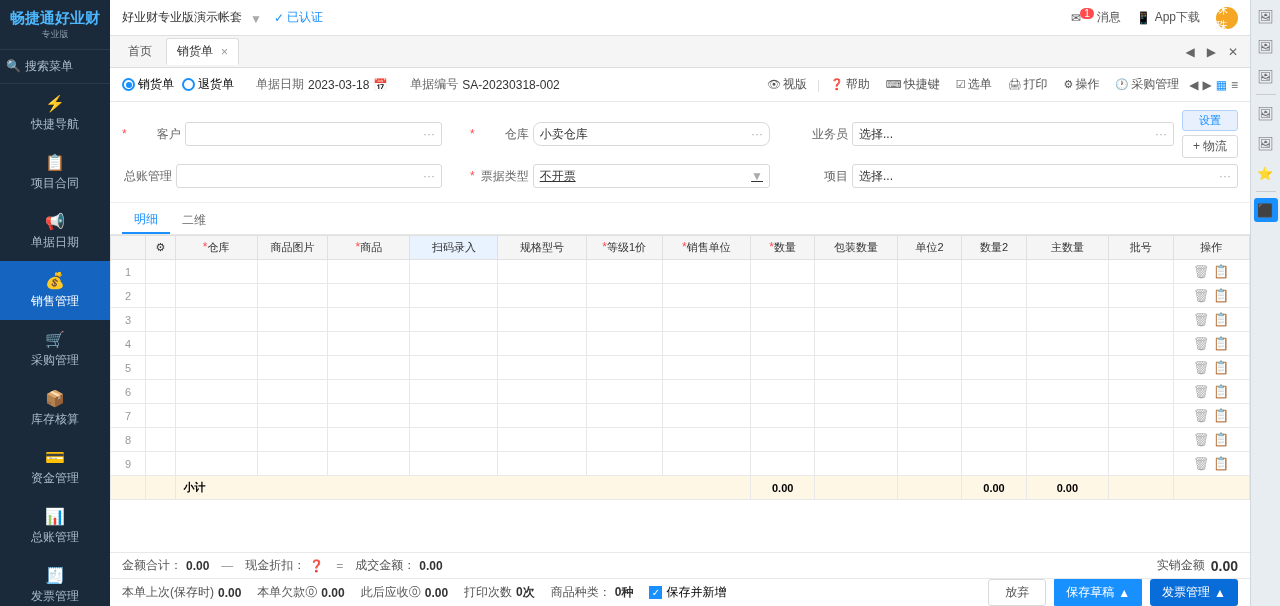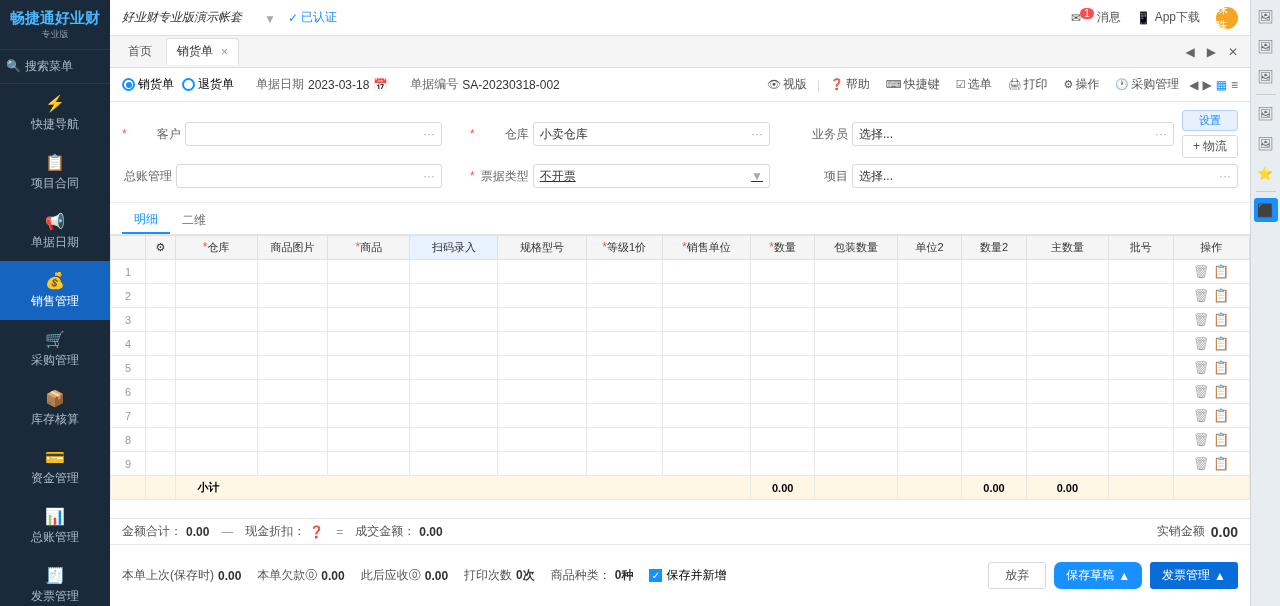--- a/index.html
+++ b/index.html
@@ -16,21 +16,21 @@
     .sidebar-item .icon { font-size: 16px; }
     .sidebar-scroll { overflow-y: auto; flex: 1; }
     .sidebar-scroll::-webkit-scrollbar { width: 3px; }
     .sidebar-scroll::-webkit-scrollbar-thumb { background: #3a4a5a; }
 
     
     .main { flex: 1; display: flex; flex-direction: column; height: 606px; overflow: hidden; }
 
     
     .topbar { background: #fff; border-bottom: 1px solid #e0e0e0; display: flex; align-items: center; padding: 0 12px; height: 36px; gap: 12px; }
-    .topbar-company { display: flex; align-items: flex-end; gap: 22px; color: #333; font-size: 12px; font-style: italic; }
+    .topbar-company { display: flex; align-items: flex-end; gap: 8px; color: #333; font-size: 12px; }
     .topbar-verified { color: #1890ff; font-size: 11px; display: flex; align-items: center; gap: 3px; }
     .topbar-right { margin-left: auto; display: flex; align-items: center; gap: 16px; color: #555; font-size: 12px; }
     .topbar-right .icon-btn { display: flex; align-items: center; gap: 3px; cursor: pointer; }
     .badge { background: #ff4d4f; color: #fff; border-radius: 8px; padding: 0 4px; font-size: 10px; margin-left: -4px; margin-top: -8px; }
     .avatar { width: 22px; height: 22px; border-radius: 50%; background: #f5a623; color: #fff; display: flex; align-items: center; justify-content: center; font-size: 11px; }
 
     
     .tabbar { background: #f5f5f5; border-bottom: 1px solid #ddd; display: flex; align-items: center; padding: 0 8px; height: 32px; gap: 4px; }
     .tab { padding: 4px 10px; border-radius: 3px 3px 0 0; font-size: 12px; display: flex; align-items: center; gap: 4px; cursor: pointer; }
     .tab.home { color: #555; }
@@ -90,28 +90,28 @@
     
     .bottom-bar { border-top: 1px solid #e8e8e8; padding: 4px 12px; display: flex; align-items: center; gap: 12px; background: #fff; }
     .sum-item { display: flex; align-items: center; gap: 4px; color: #555; }
     .sum-val { color: #333; font-weight: bold; }
     .dash { color: #999; }
     .help-icon { color: #aaa; cursor: pointer; }
     .actual-amount { margin-left: auto; display: flex; align-items: center; gap: 6px; color: #555; }
     .actual-val { color: #333; font-weight: bold; font-size: 14px; }
 
     
-    .footer-bar { border-top: 1px solid #e8e8e8; padding: 17px 12px; display: flex; align-items: center; gap: 16px; background: #fff; }
+    .footer-bar { border-top: 1px solid #e8e8e8; padding: 0 12px; display: flex; align-items: center; gap: 16px; background: #fff; }
     .footer-item { display: flex; align-items: center; gap: 4px; color: #555; }
     .footer-num { font-weight: bold; color: #333; }
     .footer-checkbox { display: flex; align-items: center; gap: 4px; }
     .checkbox-box { width: 13px; height: 13px; border: 1px solid #1890ff; background: #1890ff; display: flex; align-items: center; justify-content: center; color: #fff; font-size: 10px; }
     .footer-actions { margin-left: auto; display: flex; gap: 8px; }
     .btn-abandon { background: #fff; border: 1px solid #d9d9d9; color: #555; padding: 4px 16px; border-radius: 3px; cursor: pointer; }
-    .btn-save-draft { background: #1890ff; color: #fff; border: none; padding: 4px 12px; border-radius: 7px; cursor: pointer; display: flex; align-items: center; gap: 4px; }
+    .btn-save-draft { background: #1890ff; color: #fff; border: none; padding: 4px 12px; border-radius: 1px; cursor: pointer; display: flex; align-items: center; gap: 4px; }
     .btn-save-new { background: #096dd9; color: #fff; border: none; padding: 4px 12px; border-radius: 3px; cursor: pointer; display: flex; align-items: center; gap: 4px; }
 
     
     .right-panel { width: 30px; background: #e8edf2; border-left: 1px solid #d0d7de; display: flex; flex-direction: column; align-items: center; padding: 4px 0; gap: 6px; flex-shrink: 0; }
     .rp-btn { width: 24px; height: 24px; display: flex; align-items: center; justify-content: center; border-radius: 3px; cursor: pointer; color: #666; font-size: 13px; }
     .rp-btn.active { background: #1890ff; color: #fff; }
     .rp-divider { width: 20px; border-top: 1px solid #ccc; }
   </style>
 </head>
 <body>
@@ -254,21 +254,21 @@
           <span class="req">*</span>
           <label>客户</label>
           <div class="form-input" style="min-width:180px;">
             <span></span>
             <span class="dots">···</span>
           </div>
         </div>
         <div class="form-field" style="max-width:300px; margin-left:20px;">
           <span class="req">*</span>
           <label>仓库</label>
-          <div class="form-input" style="min-width:150px;">
+          <div class="form-input" style="min-width:150px;border-radius:8px;">
             <span>小卖仓库</span>
             <span class="dots">···</span>
           </div>
         </div>
         <div class="form-field" style="margin-left:20px; flex:1;">
           <label>业务员</label>
           <div class="form-input" style="min-width:120px;">
             <span>选择...</span>
             <span class="dots">···</span>
           </div>
@@ -560,21 +560,21 @@
             <td>
                 <div class="col-actions">
                   <span class="col-btn">🗑</span>
                   <span class="col-btn">📋</span>
                 </div>
               </td>
           </tr>
           <tr class="subtotal-row">
             <td></td>
             <td></td>
-            <td colspan="7" style="text-align:left; padding-left:22px;">小计</td>
+            <td colspan="7" style="text-align:left; padding-left:8px;">小计</td>
             <td>0.00</td>
             <td></td>
             <td></td>
             <td>0.00</td>
             <td>0.00</td>
             <td></td>
             <td></td>
           </tr>
         </tbody>
       </table>

